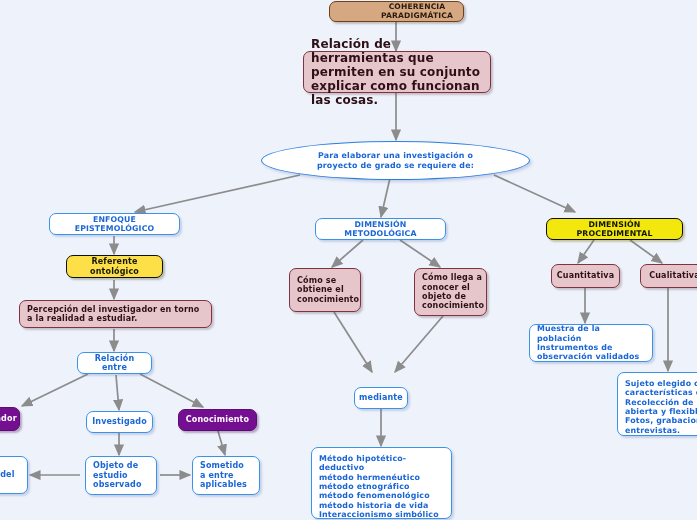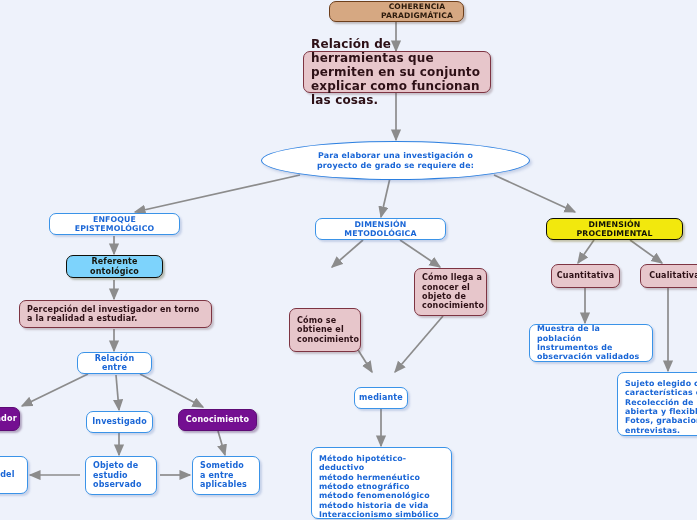--- a/index.html
+++ b/index.html
@@ -63,21 +63,21 @@
     box-shadow: 2px 2px 2px rgba(90,120,180,.26);
   }
   .st-blue-oval {
     background: #ffffff;
     border: 1.6px solid #2b7fe0;
     color: #1a66d6;
     border-radius: 50%;
     box-shadow: 2px 2px 3px rgba(90,120,180,.28);
   }
   .st-green {
-    background: #7dd3fc;
+    background: #fde047;
     border: 1.6px solid #10100a;
     color: #16160c;
     box-shadow: 2px 2px 2px rgba(80,90,50,.35);
   }
   .st-purple {
     background: #740f91;
     border: 1.5px solid #5d0b75;
     color: #ffffff;
     box-shadow: 2px 2px 2px rgba(70,30,90,.35);
   }
@@ -200,21 +200,21 @@
   </div>
 
   <div class="node st-blue left" style="left:192px; top:456px; width:68px; height:39px; font-size:8px;">
     <span>Sometido a entre aplicables</span>
   </div>
 
   <div class="node st-blue center" style="left:315px; top:218px; width:131px; height:22px; font-size:7.8px;">
     <span>DIMENSIÓN METODOLÓGICA</span>
   </div>
 
-  <div class="node st-pink left" style="left:289px; top:268px; width:72px; height:44px; font-size:8px;margin-top:40px;">
+  <div class="node st-pink left" style="left:289px; top:268px; width:72px; height:44px; font-size:8px;">
     <span>Cómo se obtiene el conocimiento</span>
   </div>
 
   <div class="node st-pink left" style="left:414px; top:268px; width:73px; height:48px; font-size:8px;">
     <span>Cómo llega a conocer el objeto de conocimiento</span>
   </div>
 
   <div class="node st-blue center" style="left:354px; top:374px; width:54px; height:22px; font-size:8px;margin-top:13px;">
     <span>mediante</span>
   </div>

